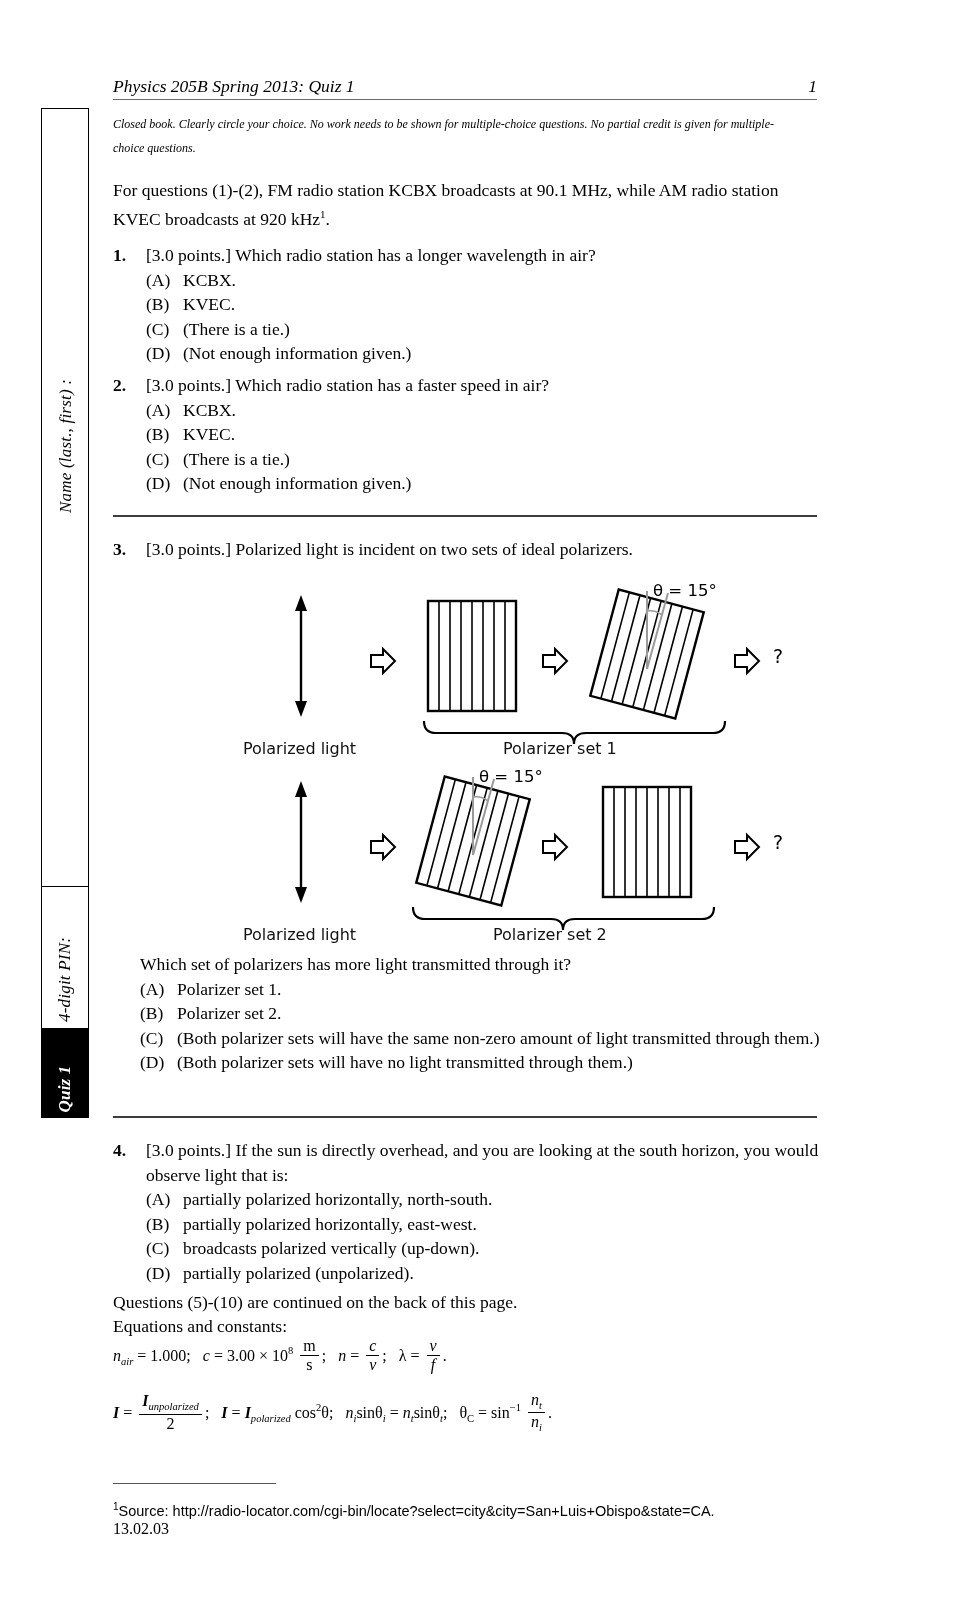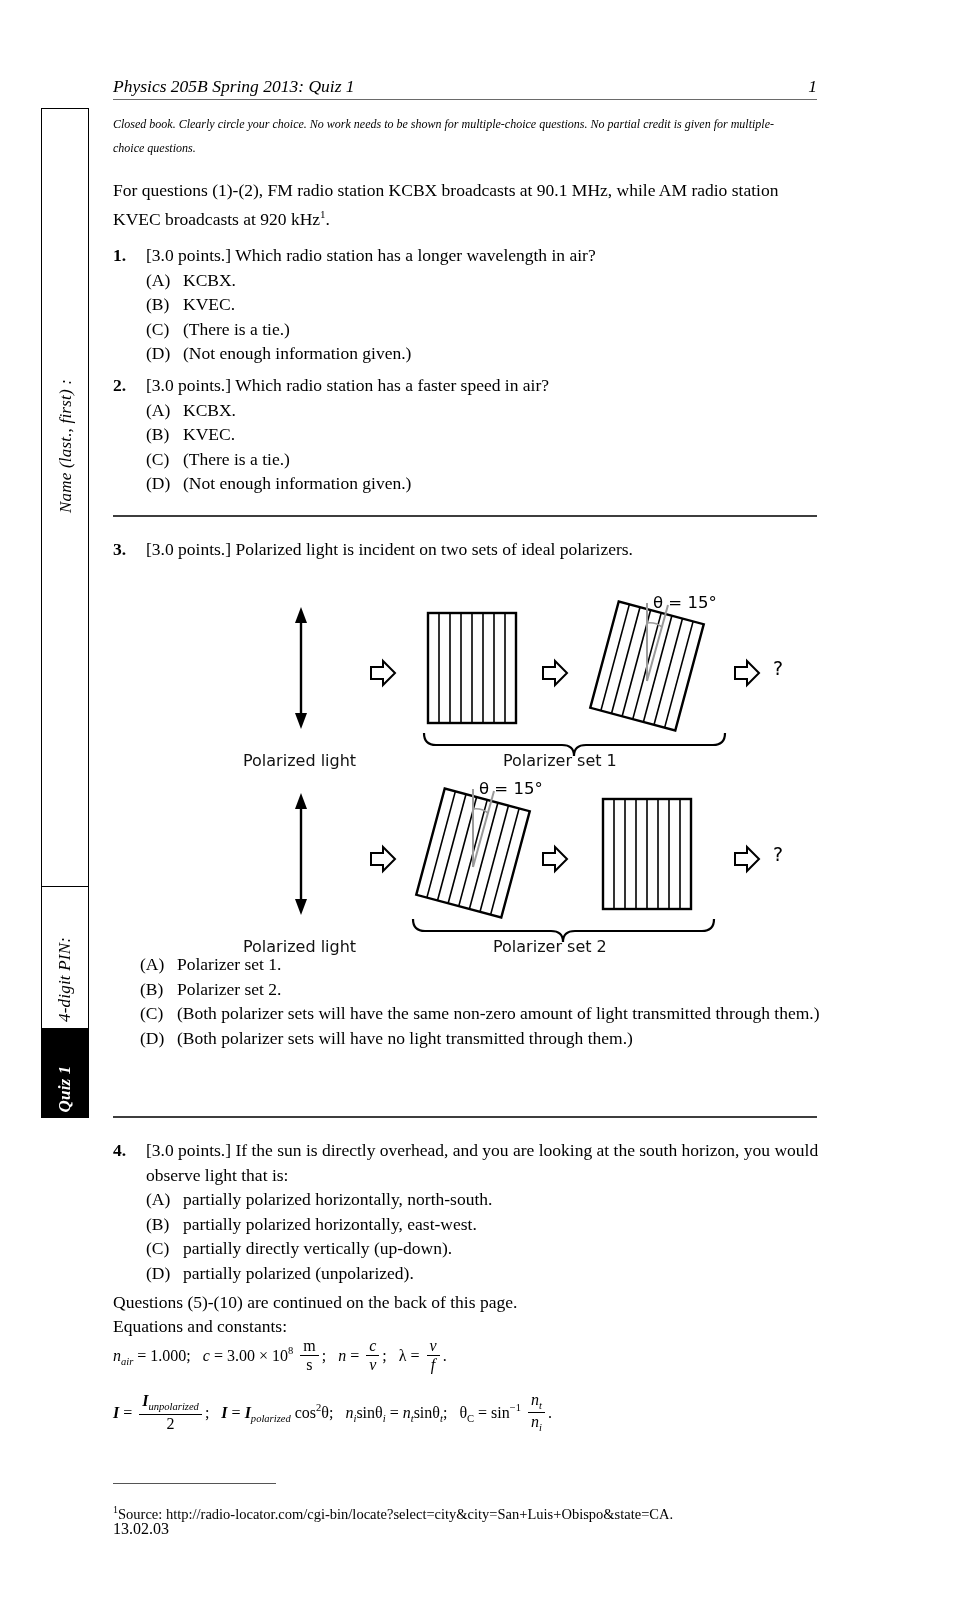--- a/index.html
+++ b/index.html
@@ -165,21 +165,21 @@
     height: 0;
     border-top: 2.2px solid #3d3d3d;
   }
   #hr1 { top: 515px; }
   #hr2 { top: 1116px; }
 
   
   .figure {
     position: absolute;
     left: 113px;
-    top: 593px;
+    top: 581px;
     width: 730px;
     height: 380px;
   }
   .fig-label {
     position: absolute;
     font-family: "DejaVu Sans", sans-serif;
     font-size: 16px;
     color: #111;
     white-space: nowrap;
   }
@@ -239,23 +239,23 @@
     position: absolute;
     left: 113px;
     top: 1483px;
     width: 163px;
     border-top: 1px solid #555;
   }
   .footnote {
     position: absolute;
     left: 113px;
     top: 1495px;
-    font-family: Liberation Serif, serif;
+    font-family: Liberation Sans, sans-serif;
     font-size: 14.5px;
-    line-height: 29px;
+    line-height: 24px;
     white-space: nowrap;
   }
   .footnote sup { font-size: 10px; }
   .datestamp {
     position: absolute;
     left: 113px;
     top: 1520px;
     font-family: "Liberation Serif", serif;
     font-size: 16px;
   }
@@ -453,20 +453,21 @@
   <span class="fig-label" style="left:130px; top:158px;">Polarized light</span>
   <span class="fig-label" style="left:390px; top:158px;">Polarizer set 1</span>
 
   <span class="fig-angle" style="left:366px; top:186px;">θ = 15°</span>
   <span class="qmark" style="left:660px; top:250px;">?</span>
   <span class="fig-label" style="left:130px; top:344px;">Polarized light</span>
   <span class="fig-label" style="left:380px; top:344px;">Polarizer set 2</span>
 </div>
 
 <div class="q" id="q3-tail">
+  <div>Which set of polarizers has more light transmitted through it?</div>
   <div class="opts" style="margin-left:0;">
     <div class="opt">
         <span class="opt-l">(A)</span>
         <span class="opt-t">Polarizer set 1.</span>
       </div>
     <div class="opt">
         <span class="opt-l">(B)</span>
         <span class="opt-t">Polarizer set 2.</span>
       </div>
     <div class="opt">
@@ -494,21 +495,21 @@
     <div class="opt">
         <span class="opt-l">(A)</span>
         <span class="opt-t">partially polarized horizontally, north-south.</span>
       </div>
     <div class="opt">
         <span class="opt-l">(B)</span>
         <span class="opt-t">partially polarized horizontally, east-west.</span>
       </div>
     <div class="opt">
         <span class="opt-l">(C)</span>
-        <span class="opt-t">partially directly vertically (up-down).</span>
+        <span class="opt-t">broadcasts polarized vertically (up-down).</span>
       </div>
     <div class="opt">
         <span class="opt-l">(D)</span>
         <span class="opt-t">partially polarized (unpolarized).</span>
       </div>
   </div>
 </div>
 
 <div class="tail-italic">
   <div>Questions (5)-(10) are continued on the back of this page.</div>

